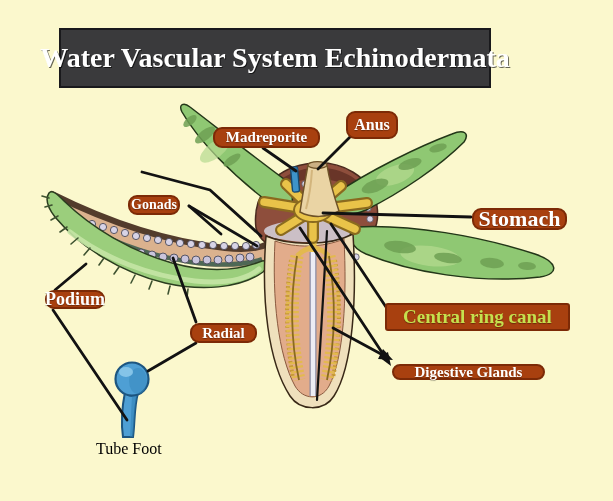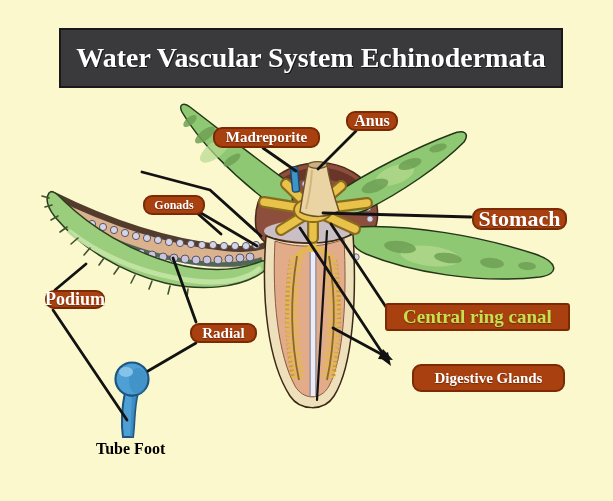--- a/index.html
+++ b/index.html
@@ -1,31 +1,31 @@
 <!DOCTYPE html>
 <html style="--background: #FBF8CD; --title-bar-bg: #3A3A3C; --title-text: #FFFFFF; --label-box-bg: #A8400F; --label-box-border: #7C2A06; --label-text-white: #FFFFFF; --label-text-green: #C6E04E; --leader-line: #121212; --arm-green: #8FC873; --arm-green-light: #BCDF9D; --arm-patch-olive: #6FA054; --disc-brown: #8E4E3C; --ring-canal-gold: #E9C349; --arm-interior-pink: #E2AC8B; --arm-outer-cream: #EFE0BC; --ampulla-bulb: #D7D3E6; --tube-foot-blue: #4E9FD4;"><head>
 <meta charset="utf-8">
 <style>
   html,body{margin:0;padding:0;background:#fff}
   .canvas{position:relative;width:613px;height:501px;overflow:hidden;
     background:var(--background,#FBF8CD);
     font-family:"Liberation Serif","DejaVu Serif",serif}
   .canvas svg{position:absolute;left:0;top:0}
-  .titlebar{position:absolute;left:59px;top:28px;width:504px;height:60px;box-sizing:border-box;
+  .titlebar{position:absolute;left:59px;top:28px;width:432px;height:60px;box-sizing:border-box;
     background:var(--title-bar-bg,#3A3A3C);border:2px solid #19191c;
     display:flex;align-items:center;justify-content:center;
     color:var(--title-text,#fff);font-weight:bold;font-size:28px;white-space:nowrap;
     text-shadow:1px 1px 0 rgba(0,0,0,.6)}
   .lbl{position:absolute;box-sizing:border-box;
     background:var(--label-box-bg,#A8400F);border:2px solid var(--label-box-border,#7C2A06);
     border-radius:9px;display:flex;align-items:center;justify-content:center;
     font-weight:bold;color:var(--label-text-white,#fff);white-space:nowrap;
     text-shadow:0 1px 1px rgba(0,0,0,.35)}
   .lbl.green{color:var(--label-text-green,#C6E04E)}
-  .caption{position:absolute;font-weight:bold;color:#000;white-space:nowrap}
+  .caption{position:absolute;font-weight:normal;color:#000;white-space:nowrap}
 </style>
 </head>
 <body>
 
 <div class="canvas">
 
   <svg width="613" height="501" viewBox="0 0 613 501">
 
     <g>
 
@@ -228,28 +228,28 @@
       <polygon points="391,366 379,357 388,352" fill="var(--leader-line,#121212)" stroke="none"></polygon>
       <polygon points="393,360 378,359 383,349" fill="var(--leader-line,#121212)" stroke="none"></polygon>
     </g>
   </svg>
 
   <div class="titlebar">Water Vascular System Echinodermata</div>
 
 
   <div class="lbl" style="left:213px;top:127px;width:107px;height:21px;font-size:15px">Madreporite</div>
 
-  <div class="lbl" style="left:346px;top:111px;width:52px;height:20px;font-size:16px">Anus</div>
-
-  <div class="lbl" style="left:143px;top:195px;width:62px;height:20px;font-size:12px">Gonads</div>
+  <div class="lbl" style="left:346px;top:111px;width:52px;height:28px;font-size:16px">Anus</div>
+
+  <div class="lbl" style="left:128px;top:195px;width:52px;height:20px;font-size:14px">Gonads</div>
 
   <div class="lbl" style="left:472px;top:208px;width:95px;height:22px;font-size:22px">Stomach</div>
 
   <div class="lbl" style="left:45px;top:290px;width:60px;height:19px;font-size:18px">Podium</div>
 
   <div class="lbl" style="left:190px;top:323px;width:67px;height:20px;font-size:15px">Radial</div>
 
   <div class="lbl green" style="left:385px;top:303px;width:185px;height:28px;font-size:19px;border-radius:3px">Central ring canal</div>
 
-  <div class="lbl" style="left:412px;top:364px;width:153px;height:28px;font-size:15px">Digestive Glands</div>
+  <div class="lbl" style="left:392px;top:364px;width:153px;height:16px;font-size:15px">Digestive Glands</div>
 
   <div class="caption" style="left:96px;top:440px;font-size:16px">Tube Foot</div>
 </div>
 
 </body></html>

